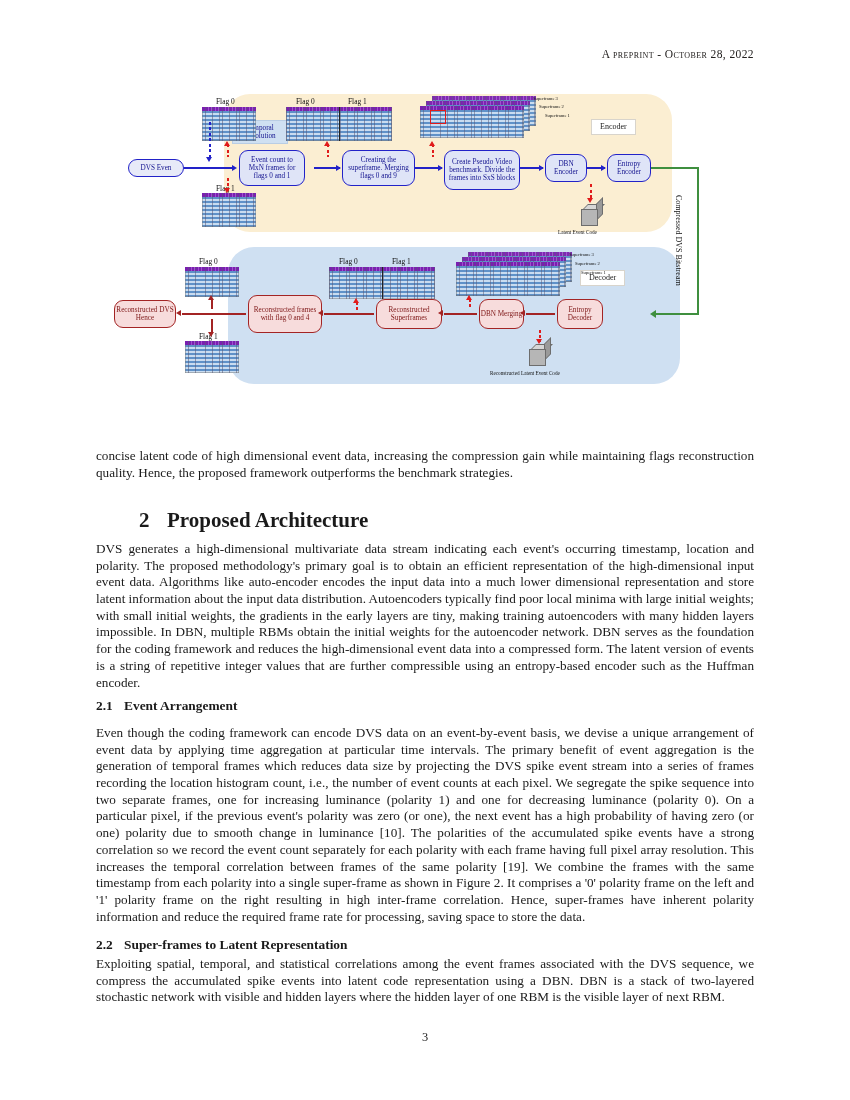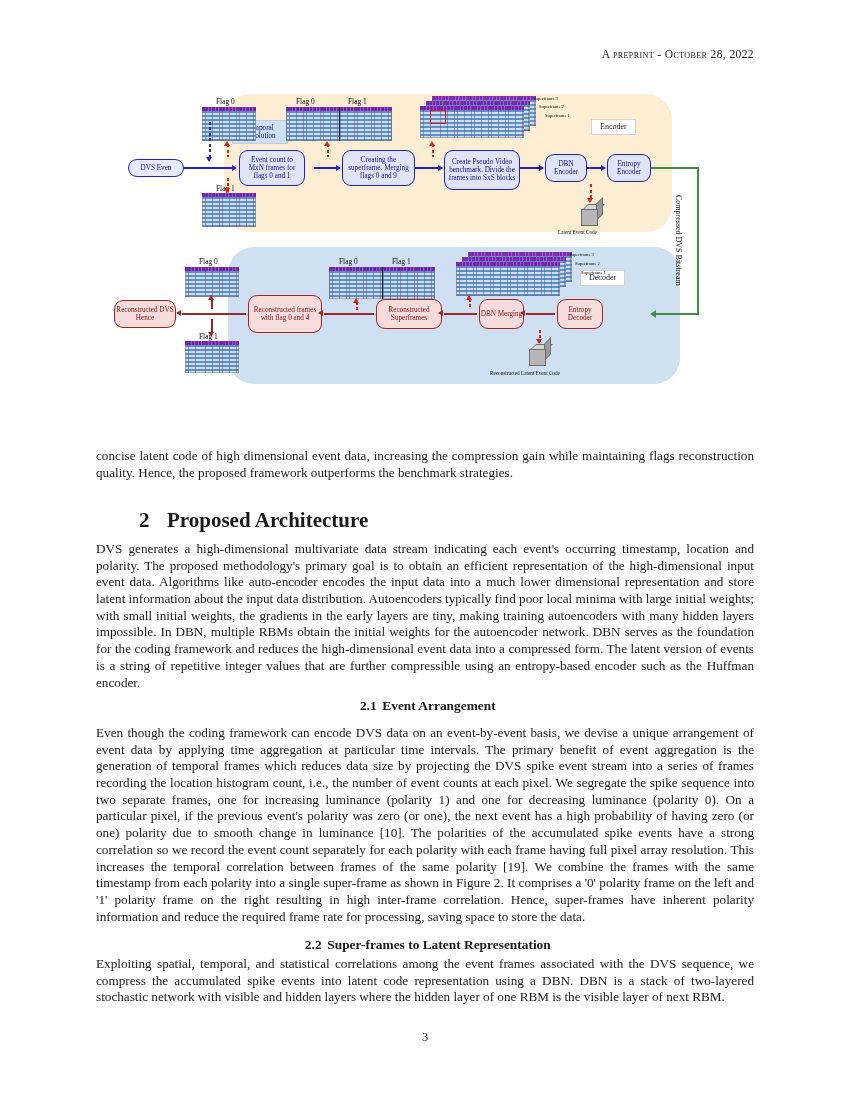--- a/index.html
+++ b/index.html
@@ -87,21 +87,21 @@
   .cube .face-t{position:absolute;left:0;top:0;width:15px;height:5px;background:#d6d6d6;border:.6px solid #6d6d6d;
                 transform:skewX(-45deg);transform-origin:bottom left;}
   .cube .face-s{position:absolute;left:15px;top:0px;width:5px;height:15px;background:#9a9a9a;border:.6px solid #6d6d6d;
                 transform:skewY(-45deg);transform-origin:top left;}
 
   
   .txt{position:absolute;left:96px;width:658px;font-size:13.2px;line-height:1.265;text-align:justify;}
   .txt p{margin:0;}
   .h2{position:absolute;left:96px;width:658px;font-size:21px;font-weight:bold;margin-left:43px;}
   .h2 .num{display:inline-block;width:28px;}
-  .h3{position:absolute;left:96px;width:658px;font-size:13.4px;font-weight:bold;text-align:center;}
+  .h3{position:absolute;left:96px;width:658px;font-size:13.4px;font-weight:bold;}
   .h3 .num{display:inline-block;width:28px;}
   .pageno{position:absolute;left:0;right:0;top:1030px;text-align:center;font-size:12.4px;}
 </style>
 </head>
 <body>
 
 <div class="page">
 
   <div class="runhead">A preprint - October 28, 2022</div>
 

